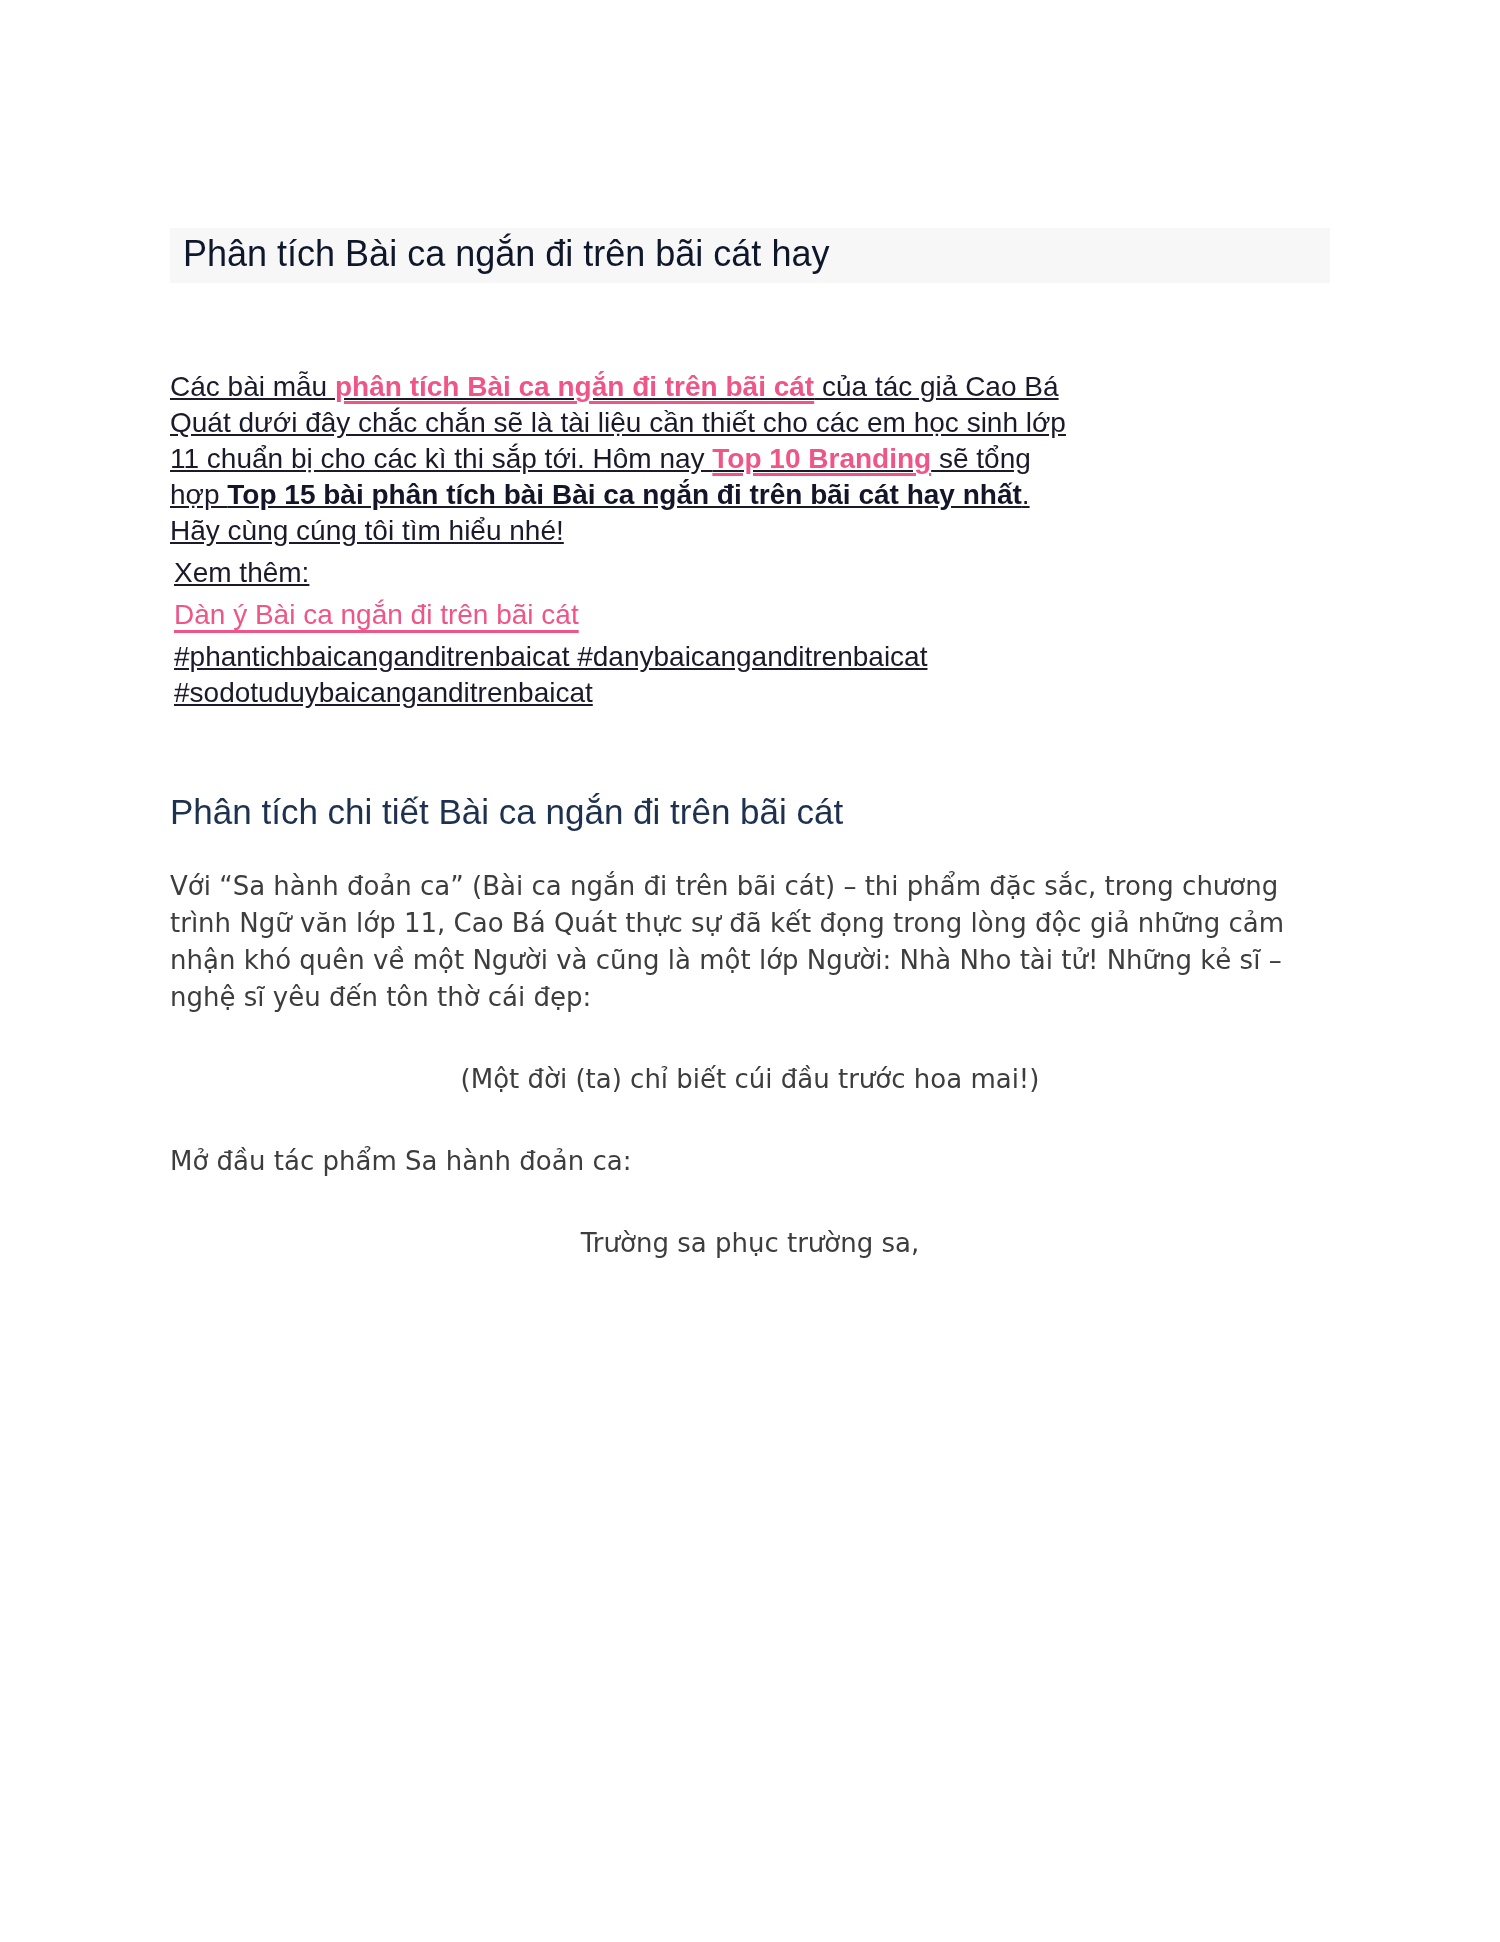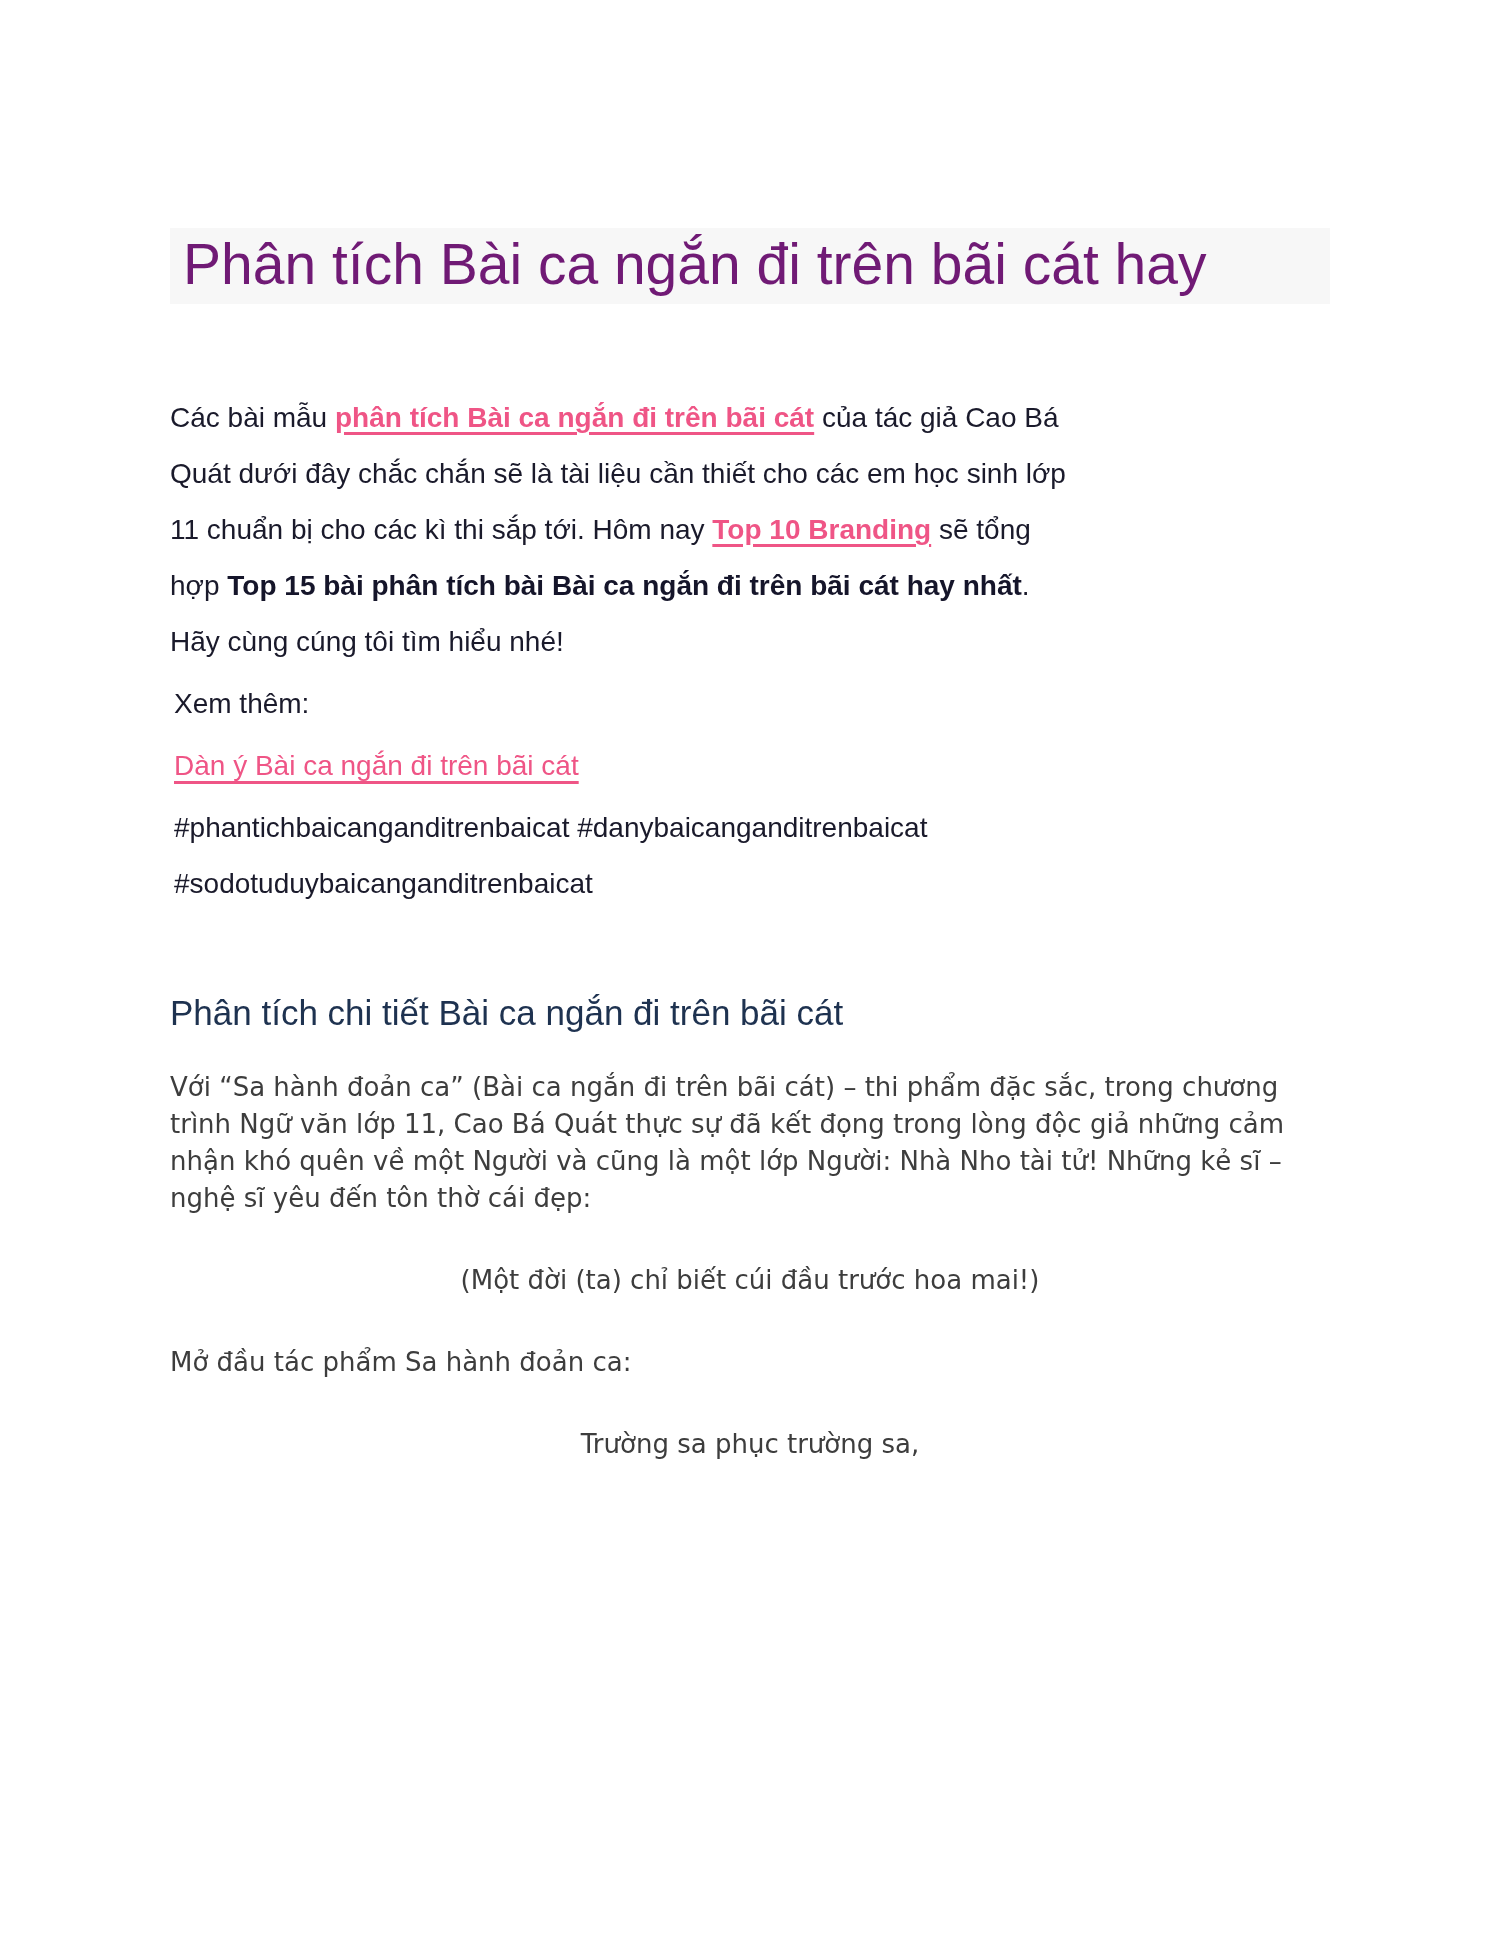--- a/index.html
+++ b/index.html
@@ -21,33 +21,34 @@
   }
   .content {
     width: 1160px;
     margin: 0 auto;
     padding-top: 228px;
   }
   
   h1.doc-title {
     margin: 0;
     background: #f7f7f7;
-    color: #701a75;
-    font-size: 57px;
+    color: #0f172a;
+    font-size: 36px;
     font-weight: 400;
     line-height: 1.0;
     padding: 8px 20px 11px 13px;
     letter-spacing: 0;
   }
   
   .intro {
     width: 905px;
     color: #1a1a2b;
     font-size: 28px;
-    line-height: 56px;
+    line-height: 36px;
+    text-decoration: underline;
   }
   .intro .lead {
     margin: 86px 0 6px 0;
   }
   .intro p {
     margin: 0 0 6px 4px;
   }
   .intro .b,
   .intro strong {
     font-weight: 700;

